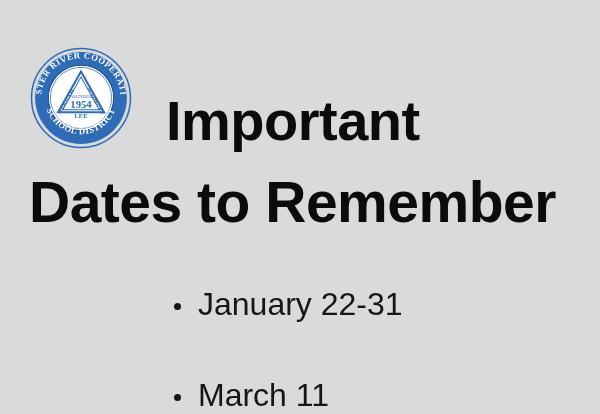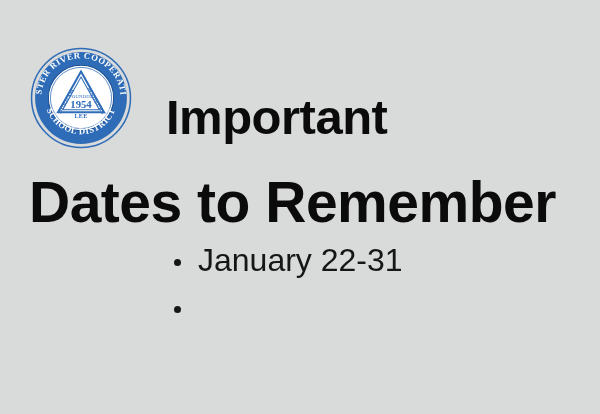--- a/index.html
+++ b/index.html
@@ -29,21 +29,21 @@
     width: 102px;
     height: 102px;
   }
   #logo svg { display: block; width: 102px; height: 102px; }
 
   
   #title-line1 {
     position: absolute;
     left: 166px;
     top: 93px;
-    font-size: 49px;
+    font-size: 56px;
     font-weight: bold;
     line-height: 1;
     color: #0b0b0b;
     letter-spacing: -0.5px;
     white-space: nowrap;
   }
   #title-line2 {
     position: absolute;
     left: 29px;
     top: 174px;
@@ -66,20 +66,21 @@
   }
   #dates-list li {
     position: relative;
     padding-left: 26px;
     height: 47px;
     line-height: 40px;
     font-size: 32px;
     font-weight: normal;
     color: #161616;
     white-space: nowrap;
+    margin-top: 44px;
   }
   #dates-list li .bullet {
     position: absolute;
     left: 2px;
     top: 19px;
     width: 7px;
     height: 7px;
     border-radius: 50%;
     background: #161616;
   }
@@ -127,17 +128,17 @@
   </div>
 
   <div id="title-line1">Important</div>
   <div id="title-line2">Dates to Remember</div>
 
   <ul id="dates-list">
     <li>
       <span class="bullet"></span><span>January 22-31</span>
     </li>
     <li>
-      <span class="bullet"></span>
+      <span class="bullet"></span><span>March 11</span>
     </li>
   </ul>
 
 </div>
 
 </body></html>

